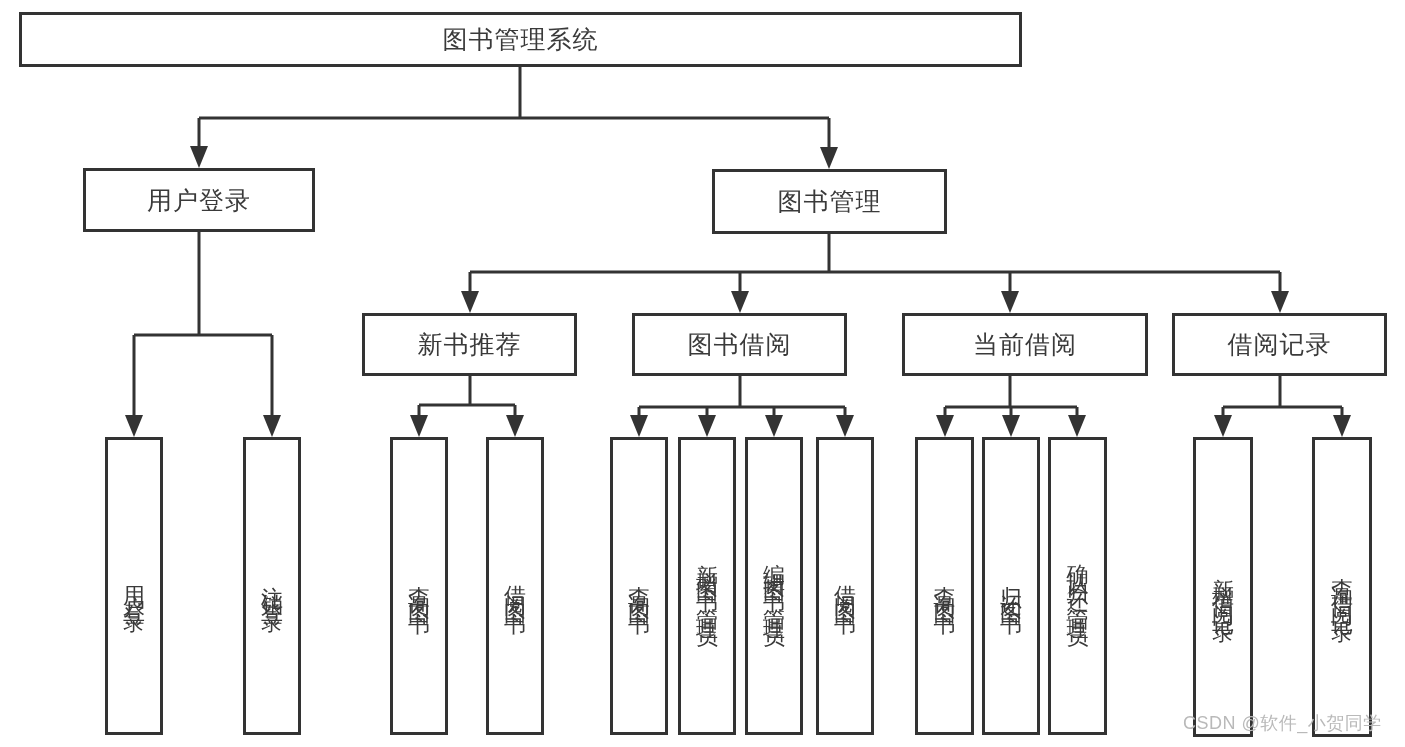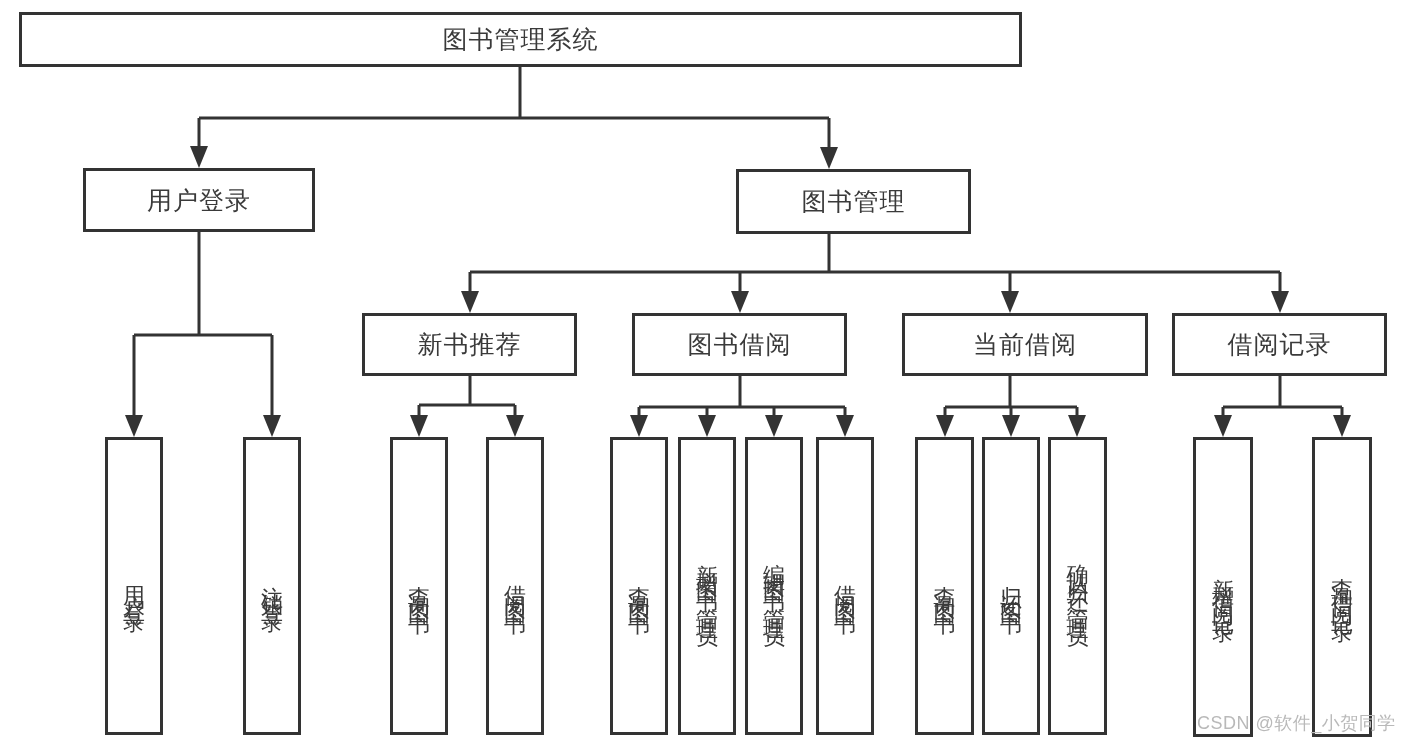--- a/index.html
+++ b/index.html
@@ -42,21 +42,20 @@
   }
   .watermark {
     position: absolute;
     left: 1183px;
     top: 711px;
     font-size: 18px;
     letter-spacing: 0.5px;
     color: #b9b9b9;
     z-index: 6;
     white-space: nowrap;
-    margin-left: 14px;
   }
 </style>
 </head>
 <body>
 
 <div class="canvas">
 
   <svg class="connectors" width="1405" height="747" viewBox="0 0 1405 747" stroke="#333333" stroke-width="3" fill="none">
 
     <path d="M520 67 V118 M199 118 H829 M199 118 V148 M829 118 V149"></path>
@@ -93,21 +92,21 @@
     <polygon fill="#333333" stroke="none" points="1333,415 1351,415 1342,437"></polygon>
   </svg>
 
   <div class="box hbox" style="left:19px; top:12px; width:1003px; height:55px;">
     <span class="lbl">图书管理系统</span>
   </div>
 
   <div class="box hbox" style="left:83px; top:168px; width:232px; height:64px;">
     <span class="lbl">用户登录</span>
   </div>
-  <div class="box hbox" style="left:712px; top:169px; width:235px; height:65px;margin-left:24px;">
+  <div class="box hbox" style="left:712px; top:169px; width:235px; height:65px;">
     <span class="lbl">图书管理</span>
   </div>
 
   <div class="box hbox" style="left:632px; top:313px; width:215px; height:63px;">
     <span class="lbl">图书借阅</span>
   </div>
   <div class="box hbox" style="left:362px; top:313px; width:215px; height:63px;">
     <span class="lbl">新书推荐</span>
   </div>
   <div class="box hbox" style="left:902px; top:313px; width:246px; height:63px;">

